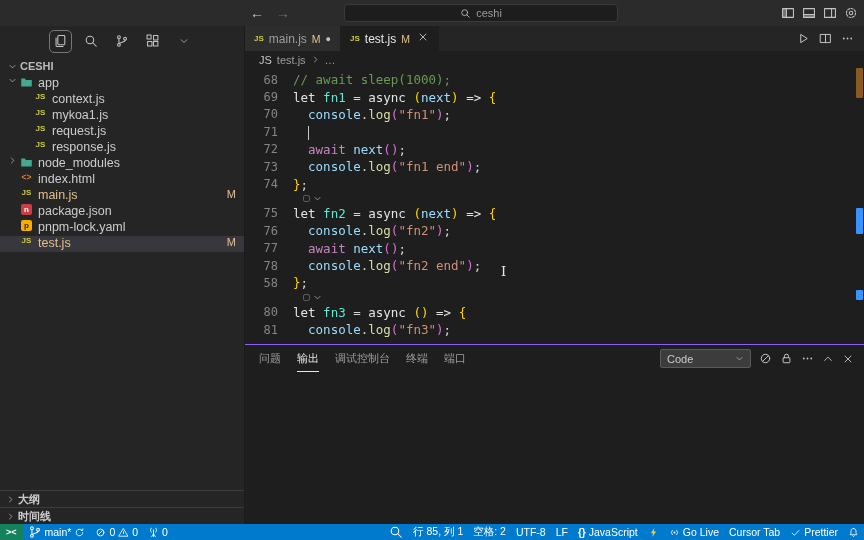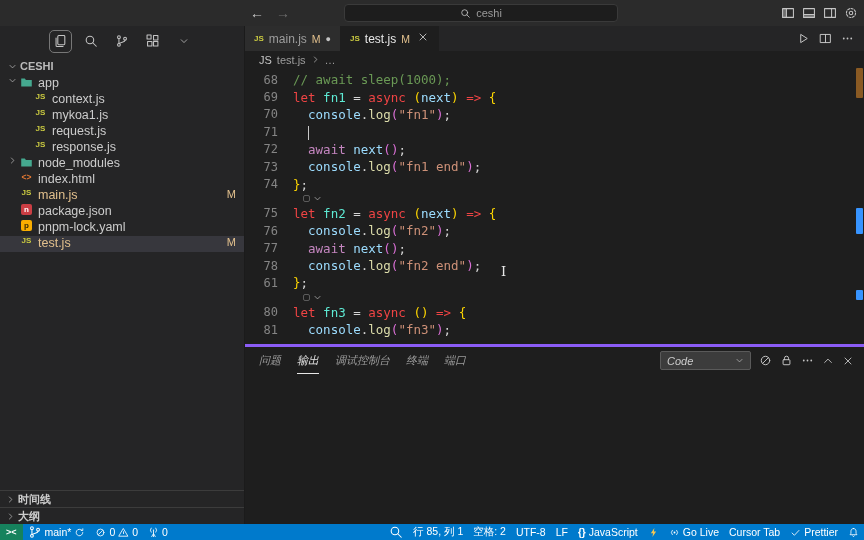--- a/index.html
+++ b/index.html
@@ -50,34 +50,34 @@
   .tab .dirty { color:#c5c5c5; font-size:9px; }
   .tab .close { color:#c5c5c5; font-size:12px; margin-left:2px; }
   .tab-actions { margin-left:auto; display:flex; align-items:center; gap:9px; padding-right:10px; }
   .breadcrumb { height:17px; display:flex; align-items:center; gap:5px; padding-left:14px;
                 font-size:11px; color:#9d9d9d; flex:none; }
   .code { flex:1; position:relative; font-family:"DejaVu Sans Mono", monospace; font-size:12.5px;
           padding-top:3px; overflow:hidden; }
   .cline { display:flex; align-items:center; height:17.4px; }
   .lnum { width:48px; flex:none; text-align:right; padding-right:15px; color:#858585; font-size:12px; }
   .ltext { white-space:pre; color:#d4d4d4; }
-  .tk-pl{color:#d4d4d4}.tk-cmt{color:#6a9955}.tk-kw{color:#ef4444}.tk-ctl{color:#c586c0}
+  .tk-pl{color:#d4d4d4}.tk-cmt{color:#6a9955}.tk-kw{color:#e5e5e5}.tk-ctl{color:#c586c0}
   .tk-dcl{color:#5eead4}.tk-prm{color:#9cdcfe}.tk-obj{color:#9cdcfe}.tk-mth{color:#dcdcaa}
   .tk-str{color:#ce9178}.tk-b1{color:#ffd700}.tk-b2{color:#da70d6}
   .cursor { display:inline-block; width:1.4px; height:14px; background:#c8c8c8; vertical-align:middle; }
   .widget-row { height:12px; display:flex; align-items:center; gap:3px; padding-left:58px; color:#8a8a8a; }
   .widget-box { width:7px; height:7px; border:1px solid #6a6a6a; border-radius:2px; opacity:.8; }
   .ibeam { position:absolute; left:256px; top:196px; color:#e8e8e8; font-family:"DejaVu Serif", serif;
            font-size:13px; pointer-events:none; }
   .ibeam::after { content:"I"; }
   .overview { position:absolute; right:0; top:0; bottom:0; width:10px; }
   .ov-mark { position:absolute; right:1px; width:7px; border-radius:1px; }
 
   
-  .panel { height:180px; flex:none; border-top:3px solid #8b5cf6; display:flex; flex-direction:column; background:#1e1e1e;font-style:italic; }
+  .panel { height:180px; flex:none; border-top:1px solid #8b5cf6; display:flex; flex-direction:column; background:#1e1e1e; }
   .panel-head { height:27px; flex:none; display:flex; align-items:center; padding:0 10px 0 14px; }
   .ptab { height:27px; display:flex; align-items:center; margin-right:16px; font-size:11px;
           color:#9d9d9d; border-bottom:1px solid transparent; }
   .ptab.active { color:#e7e7e7; border-bottom-color:#e7e7e7; }
   .panel-actions { margin-left:auto; display:flex; align-items:center; gap:8px; }
   .channel-select { width:91px; height:19px; background:#3c3c3c; border:1px solid #5a5a5a; border-radius:2px;
                     display:flex; align-items:center; justify-content:space-between; padding:0 6px;
                     font-size:11px; color:#cccccc; }
   .panel-body { flex:1; }
 
@@ -290,29 +290,29 @@
           <span class="badge-m">M</span>
         </div>
       </div>
     <div class="side-sections" id="side-sections">
         <div class="side-section">
           <span class="icon">
             <svg width="9" height="9" viewBox="0 0 16 16" fill="none" stroke="currentColor" stroke-width="1.2" stroke-linecap="round" stroke-linejoin="round">
               <path d="M6 3.5 L10.5 8 L6 12.5"></path>
             </svg>
           </span>
-          <span>时间线</span>
+          <span>大纲</span>
         </div>
         <div class="side-section">
           <span class="icon">
             <svg width="9" height="9" viewBox="0 0 16 16" fill="none" stroke="currentColor" stroke-width="1.2" stroke-linecap="round" stroke-linejoin="round">
               <path d="M6 3.5 L10.5 8 L6 12.5"></path>
             </svg>
           </span>
-          <span>大纲</span>
+          <span>时间线</span>
         </div>
       </div>
   </div>
 
   <div class="editor-col">
     <div class="tabbar" id="tabbar">
         <div class="tab">
           <span style="color: rgb(203, 203, 65); font-size: 8px; font-weight: bold;">JS</span>
           <span>main.js</span>
           <span class="m">M</span>
@@ -410,21 +410,21 @@
         </div>
         <div class="cline">
           <span class="lnum">77</span>
           <span class="ltext"><span class="tk-pl">  </span><span class="tk-ctl">await</span><span class="tk-pl"> </span><span class="tk-prm">next</span><span class="tk-b2">(</span><span class="tk-b2">)</span><span class="tk-pl">;</span></span>
         </div>
         <div class="cline">
           <span class="lnum">78</span>
           <span class="ltext"><span class="tk-pl">  </span><span class="tk-obj">console</span><span class="tk-pl">.</span><span class="tk-mth">log</span><span class="tk-b2">(</span><span class="tk-str">"fn2 end"</span><span class="tk-b2">)</span><span class="tk-pl">;</span></span>
         </div>
         <div class="cline">
-          <span class="lnum">61</span>
+          <span class="lnum">58</span>
           <span class="ltext"><span class="tk-b1">}</span><span class="tk-pl">;</span></span>
         </div>
         <div class="widget-row">
           <span class="widget-box"></span>
           <span class="icon">
             <svg width="9" height="9" viewBox="0 0 16 16" fill="none" stroke="currentColor" stroke-width="1.2" stroke-linecap="round" stroke-linejoin="round">
               <path d="M3.5 6 L8 10.5 L12.5 6"></path>
             </svg>
           </span>
         </div>

